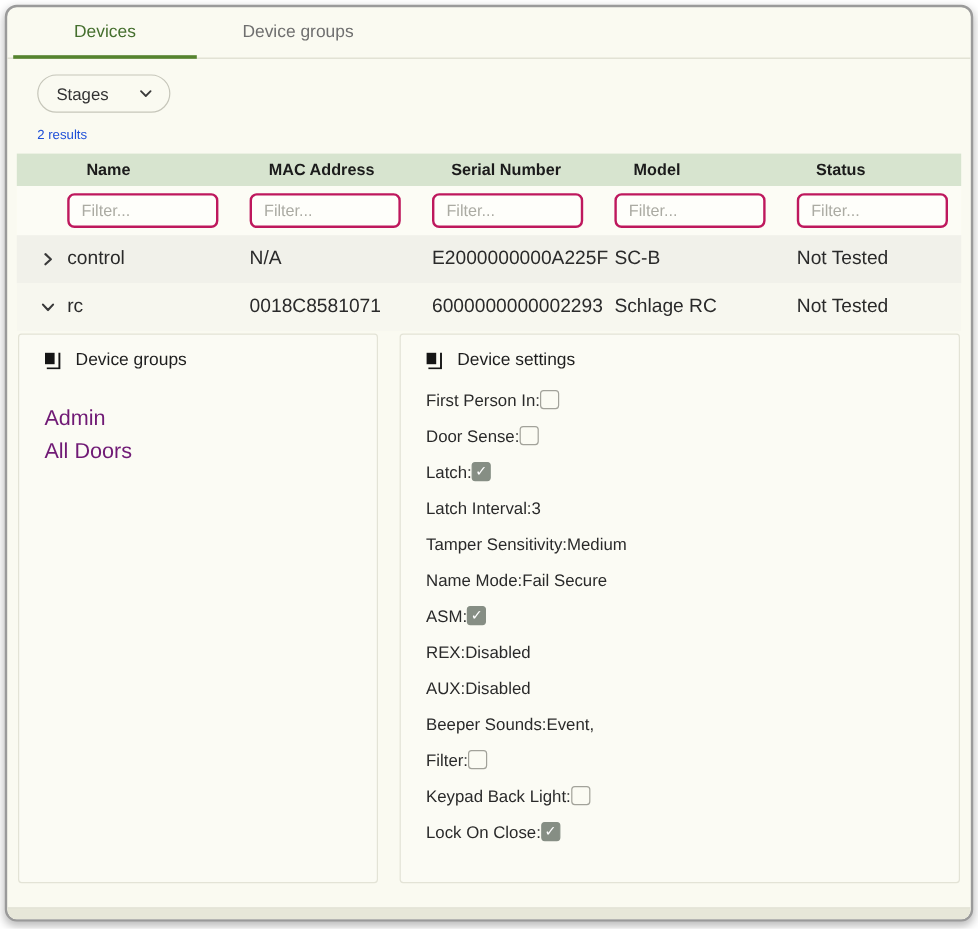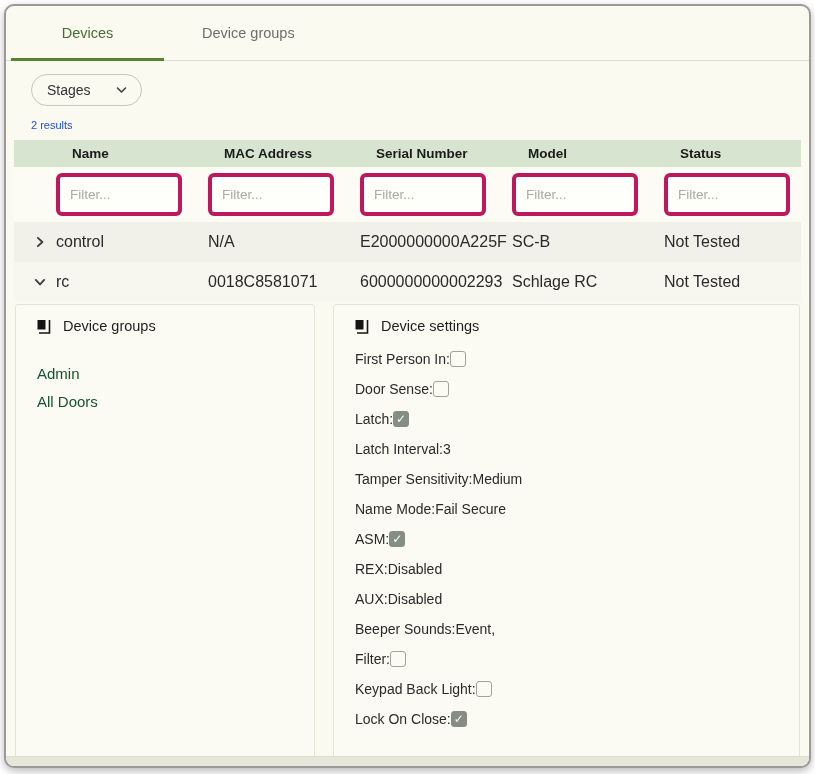--- a/index.html
+++ b/index.html
@@ -15,21 +15,21 @@
     width: 807px; height: 764px;
     background: #FAFAF1;
     border: 2px solid #9a9a9a;
     border-radius: 10px;
     box-shadow: 0 3px 8px rgba(0,0,0,0.28);
     position: relative;
     overflow: hidden;
   }
   
   .tabbar {
-    height: 55px;
+    height: 43px;
     display: flex;
     align-items: stretch;
     border-bottom: 1px solid #DCDCCE;
   }
   .tab {
     display: flex; align-items: center; justify-content: center;
     font-size: 14.5px; color: #6f6f6f;
     cursor: pointer;
     position: relative;
   }
@@ -65,22 +65,22 @@
     grid-template-columns: 42px 152px 152px 152px 152px 1fr;
     align-items: center;
   }
   .thead {
     background: #D7E4CF;
     height: 27px;
     font-size: 13.5px; font-weight: 600; color: #1b1b1b; padding-left: 16px;
   }
   .filters { background: #FCFCF5; padding: 6px 0; }
   .filter {
-    width: 126px; height: 43px;
-    border: 4px solid #be185d; border-radius: 6px;
+    width: 126px; height: 29px;
+    border: 2px solid #be185d; border-radius: 6px;
     background: #FEFEFA;
     padding: 0 10px;
     font-family: inherit; font-size: 13.5px; color: #3b82f6;
   }
   .filter::placeholder { color: #ABABA3; }
   .trow { height: 40px; font-size: 16px; cursor: pointer; }
   .trow:nth-child(1) { background: #F1F1EA; }
   .trow:nth-child(2) { background: #F7F7EF; }
   .expander { padding-left: 20px; }
   .chev { display: block; transform-origin: 50% 50%; }
@@ -99,21 +99,21 @@
     padding: 13px 21px;
     overflow: hidden;
   }
   .groups-panel { width: 300px; }
   .settings-panel { flex: 1; }
   .panel-title {
     display: flex; align-items: center; gap: 12px;
     font-size: 14.5px; color: #1e1e1e;
   }
   .group-list { margin-top: 26px; }
-  .group-item { font-size: 15px; color: #14532d; line-height: 28px; }
+  .group-item { font-size: 18px; color: #701a75; line-height: 28px; }
   .settings-list { margin-top: 10px; }
   .setting {
     height: 30px;
     display: flex; align-items: center; 
     font-size: 14px; color: #2a2a2a;
   }
   .checkbox {
     width: 16px; height: 16px;
     border: 1.5px solid #A2A29A; border-radius: 3px;
     background: #FBFBF3;

